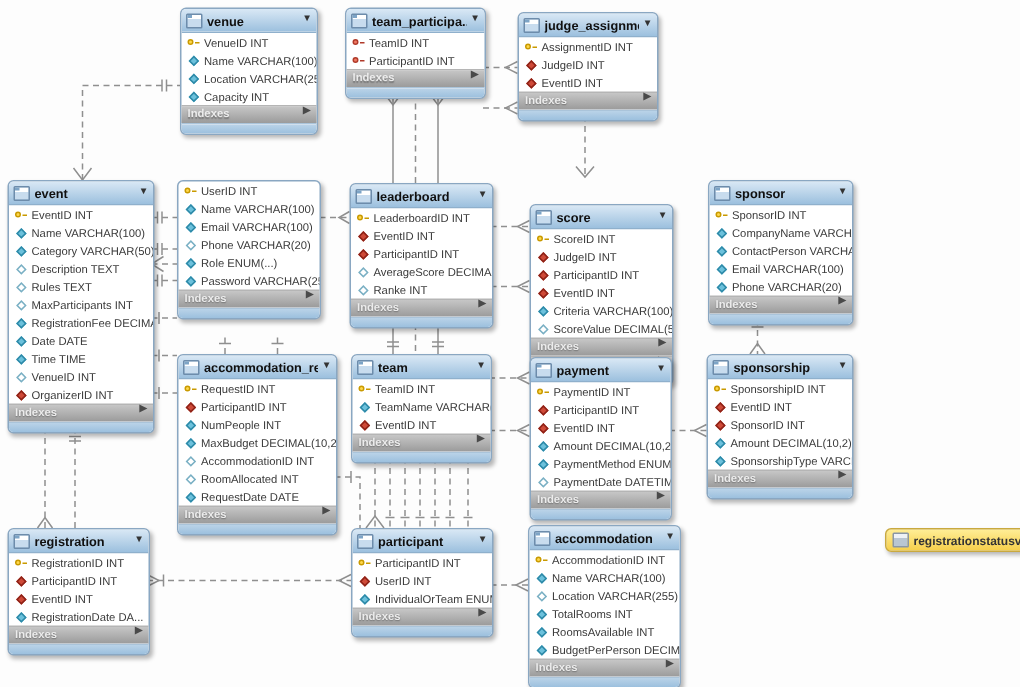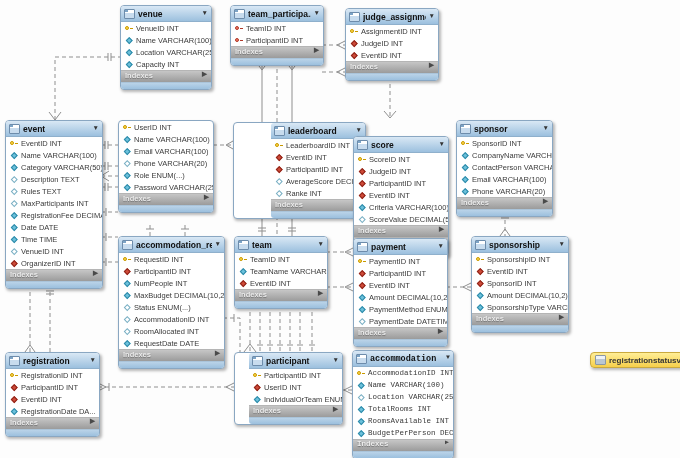--- a/index.html
+++ b/index.html
@@ -320,21 +320,21 @@
       <div class="trow">
         <span class="ic ic-nn"></span>
         <span>Password VARCHAR(255)</span>
       </div>
       <div class="tfoot">
         <span>Indexes</span>
         <span class="farrow">▶</span>
       </div>
       <div class="tcap"></div>
     </div>
-    <div class="dbtable" style="left: 233px; top: 122px; width: 94px; padding-left: 37px;">
+    <div class="dbtable" style="left: 233px; top: 122px; width: 94px;">
       <div class="thead">
         <span class="hicon"></span>
         <span class="ttitle">leaderboard</span>
         <span class="harrow">▼</span>
       </div>
       <div class="trow">
         <span class="ic ic-pk"></span>
         <span>LeaderboardID INT</span>
       </div>
       <div class="trow">
@@ -392,21 +392,21 @@
       <div class="tfoot">
         <span>Indexes</span>
         <span class="farrow">▶</span>
       </div>
       <div class="tfoot">
         <span>Triggers</span>
         <span class="farrow">▶</span>
       </div>
       <div class="tcap"></div>
     </div>
-    <div class="dbtable" style="left: 456px; top: 120px; width: 95px;">
+    <div class="dbtable" style="left: 472px; top: 120px; width: 95px;">
       <div class="thead">
         <span class="hicon"></span>
         <span class="ttitle">sponsor</span>
         <span class="harrow">▼</span>
       </div>
       <div class="trow">
         <span class="ic ic-pk"></span>
         <span>SponsorID INT</span>
       </div>
       <div class="trow">
@@ -448,24 +448,20 @@
       <div class="trow">
         <span class="ic ic-nn"></span>
         <span>NumPeople INT</span>
       </div>
       <div class="trow">
         <span class="ic ic-nn"></span>
         <span>MaxBudget DECIMAL(10,2)</span>
       </div>
       <div class="trow">
         <span class="ic ic-null"></span>
-        <span>Status ENUM(...)</span>
-      </div>
-      <div class="trow">
-        <span class="ic ic-null"></span>
         <span>AccommodationID INT</span>
       </div>
       <div class="trow">
         <span class="ic ic-null"></span>
         <span>RoomAllocated INT</span>
       </div>
       <div class="trow">
         <span class="ic ic-nn"></span>
         <span>RequestDate DATE</span>
       </div>
@@ -588,21 +584,21 @@
       <div class="trow">
         <span class="ic ic-nn"></span>
         <span>RegistrationDate DA...</span>
       </div>
       <div class="tfoot">
         <span>Indexes</span>
         <span class="farrow">▶</span>
       </div>
       <div class="tcap"></div>
     </div>
-    <div class="dbtable" style="left: 234px; top: 352px; width: 93px; padding-left: 14px;">
+    <div class="dbtable" style="left: 234px; top: 352px; width: 93px;">
       <div class="thead">
         <span class="hicon"></span>
         <span class="ttitle">participant</span>
         <span class="harrow">▼</span>
       </div>
       <div class="trow">
         <span class="ic ic-pk"></span>
         <span>ParticipantID INT</span>
       </div>
       <div class="trow">
@@ -612,21 +608,21 @@
       <div class="trow">
         <span class="ic ic-nn"></span>
         <span>IndividualOrTeam ENUM(...</span>
       </div>
       <div class="tfoot">
         <span>Indexes</span>
         <span class="farrow">▶</span>
       </div>
       <div class="tcap"></div>
     </div>
-    <div class="dbtable" style="left: 352px; top: 350px; width: 100px; font-family: Liberation Mono, monospace;">
+    <div class="dbtable" style="left: 352px; top: 350px; width: 100px;">
       <div class="thead">
         <span class="hicon"></span>
         <span class="ttitle">accommodation</span>
         <span class="harrow">▼</span>
       </div>
       <div class="trow">
         <span class="ic ic-pk"></span>
         <span>AccommodationID INT</span>
       </div>
       <div class="trow">

